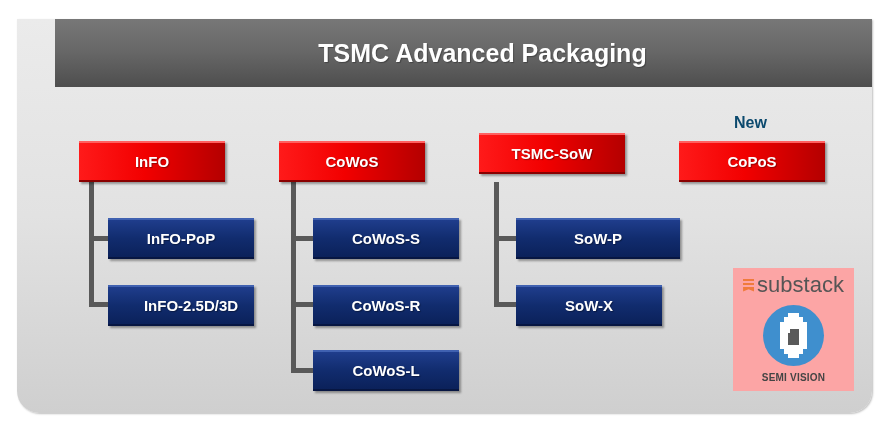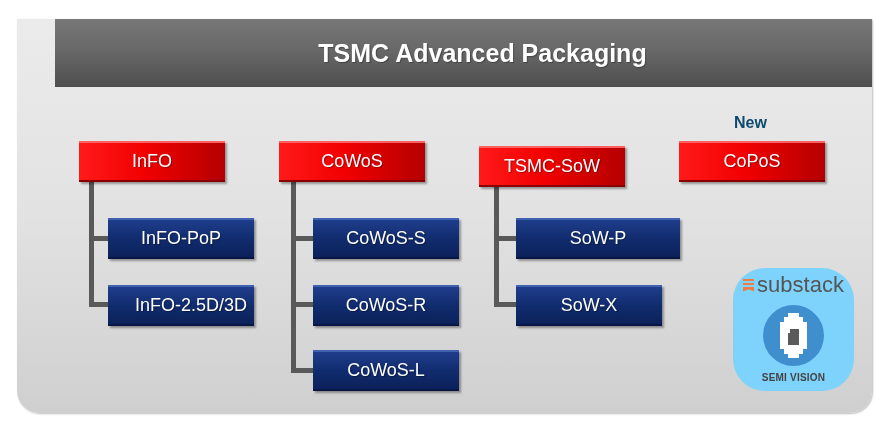--- a/index.html
+++ b/index.html
@@ -7,32 +7,32 @@
          font-family:"Liberation Sans", sans-serif; }
   .panel { position:absolute; left:17px; top:19px; width:855px; height:394px;
            background:linear-gradient(to bottom, #ebebeb 0%, #e2e2e2 50%, #cfcfcf 100%);
            border-radius:0 0 22px 22px; box-shadow: 1px 1px 2px rgba(0,0,0,0.25); overflow:hidden; }
   .header { position:absolute; left:0; top:0; width:855px; height:68px;
             background:linear-gradient(to bottom, #777777 0%, #666666 50%, #4e4e4e 100%);
             display:flex; align-items:center; justify-content:center;margin-left:38px; }
   .header-title { color:#ffffff; font-weight:bold; font-size:25px; letter-spacing:0px;
                   text-shadow: 1px 1px 1px rgba(0,0,0,0.3); }
   .box { position:absolute; display:flex; align-items:center; justify-content:center;
-         color:#ffffff; font-weight:normal; font-size:18px; box-sizing:border-box;
+         color:#ffffff; font-weight:bold; font-size:15px; box-sizing:border-box;
          text-shadow: 1px 1px 1px rgba(0,0,0,0.35); }
   .red { background:linear-gradient(to right, #ff1a1a 0%, #f20000 45%, #b40000 100%);
          border-top:2px solid #ff6060; border-bottom:2px solid #8a0000;
          box-shadow: 2px 2px 2px rgba(0,0,0,0.35); }
   .blue { background:linear-gradient(to bottom, #1f3d8c 0%, #112c6e 50%, #0b215a 100%);
           border-top:2px solid #4061b0; border-bottom:2px solid #071642;
           box-shadow: 2px 2px 2px rgba(0,0,0,0.35); }
   .line { position:absolute; background:#595959; }
   .new-label { position:absolute; color:#0c4a6e; font-weight:bold; font-size:16px; }
   .logo { position:absolute; left:733px; top:268px; width:121px; height:123px;
-          background:#7dd3fc;border-radius:32px; }
+          background:#fca5a5; }
   .logo-sub { position:absolute; left:0; top:4px; width:121px; text-align:center;
               font-size:22px; color:#555555; display:flex; align-items:center; justify-content:center; gap:3px; }
   .logo-mark { width:11px; height:13px; position:relative; }
   .logo-mark span { position:absolute; left:0; width:11px; height:2px; background:#f07b3c; }
   .logo-circle { position:absolute; left:30px; top:37px; width:61px; height:61px; border-radius:50%;
                  background:#3f8fce; overflow:hidden; }
   .logo-caption { position:absolute; left:0; top:104px; width:121px; text-align:center;
                   font-size:10px; font-weight:bold; color:#444444; letter-spacing:0.2px; }
 </style>
 </head>
@@ -56,21 +56,21 @@
 <div class="line" style="left:494px; top:182px; width:5px; height:125px;"></div>
 <div class="line" style="left:494px; top:236px; width:23px; height:5px;"></div>
 <div class="line" style="left:494px; top:302px; width:23px; height:5px;"></div>
 
 <div class="box red" style="left:79px; top:141px; width:146px; height:41px;">
   <span>InFO</span>
 </div>
 <div class="box red" style="left:279px; top:141px; width:146px; height:41px;">
   <span>CoWoS</span>
 </div>
-<div class="box red" style="left:479px; top:146px; width:146px; height:41px;">
+<div class="box red" style="left:479px; top:133px; width:146px; height:41px;">
   <span>TSMC-SoW</span>
 </div>
 <div class="new-label" style="left:734px; top:114px;">New</div>
 <div class="box red" style="left:679px; top:141px; width:146px; height:41px;">
   <span>CoPoS</span>
 </div>
 
 <div class="box blue" style="left:108px; top:218px; width:146px; height:41px;">
   <span>InFO-PoP</span>
 </div>

